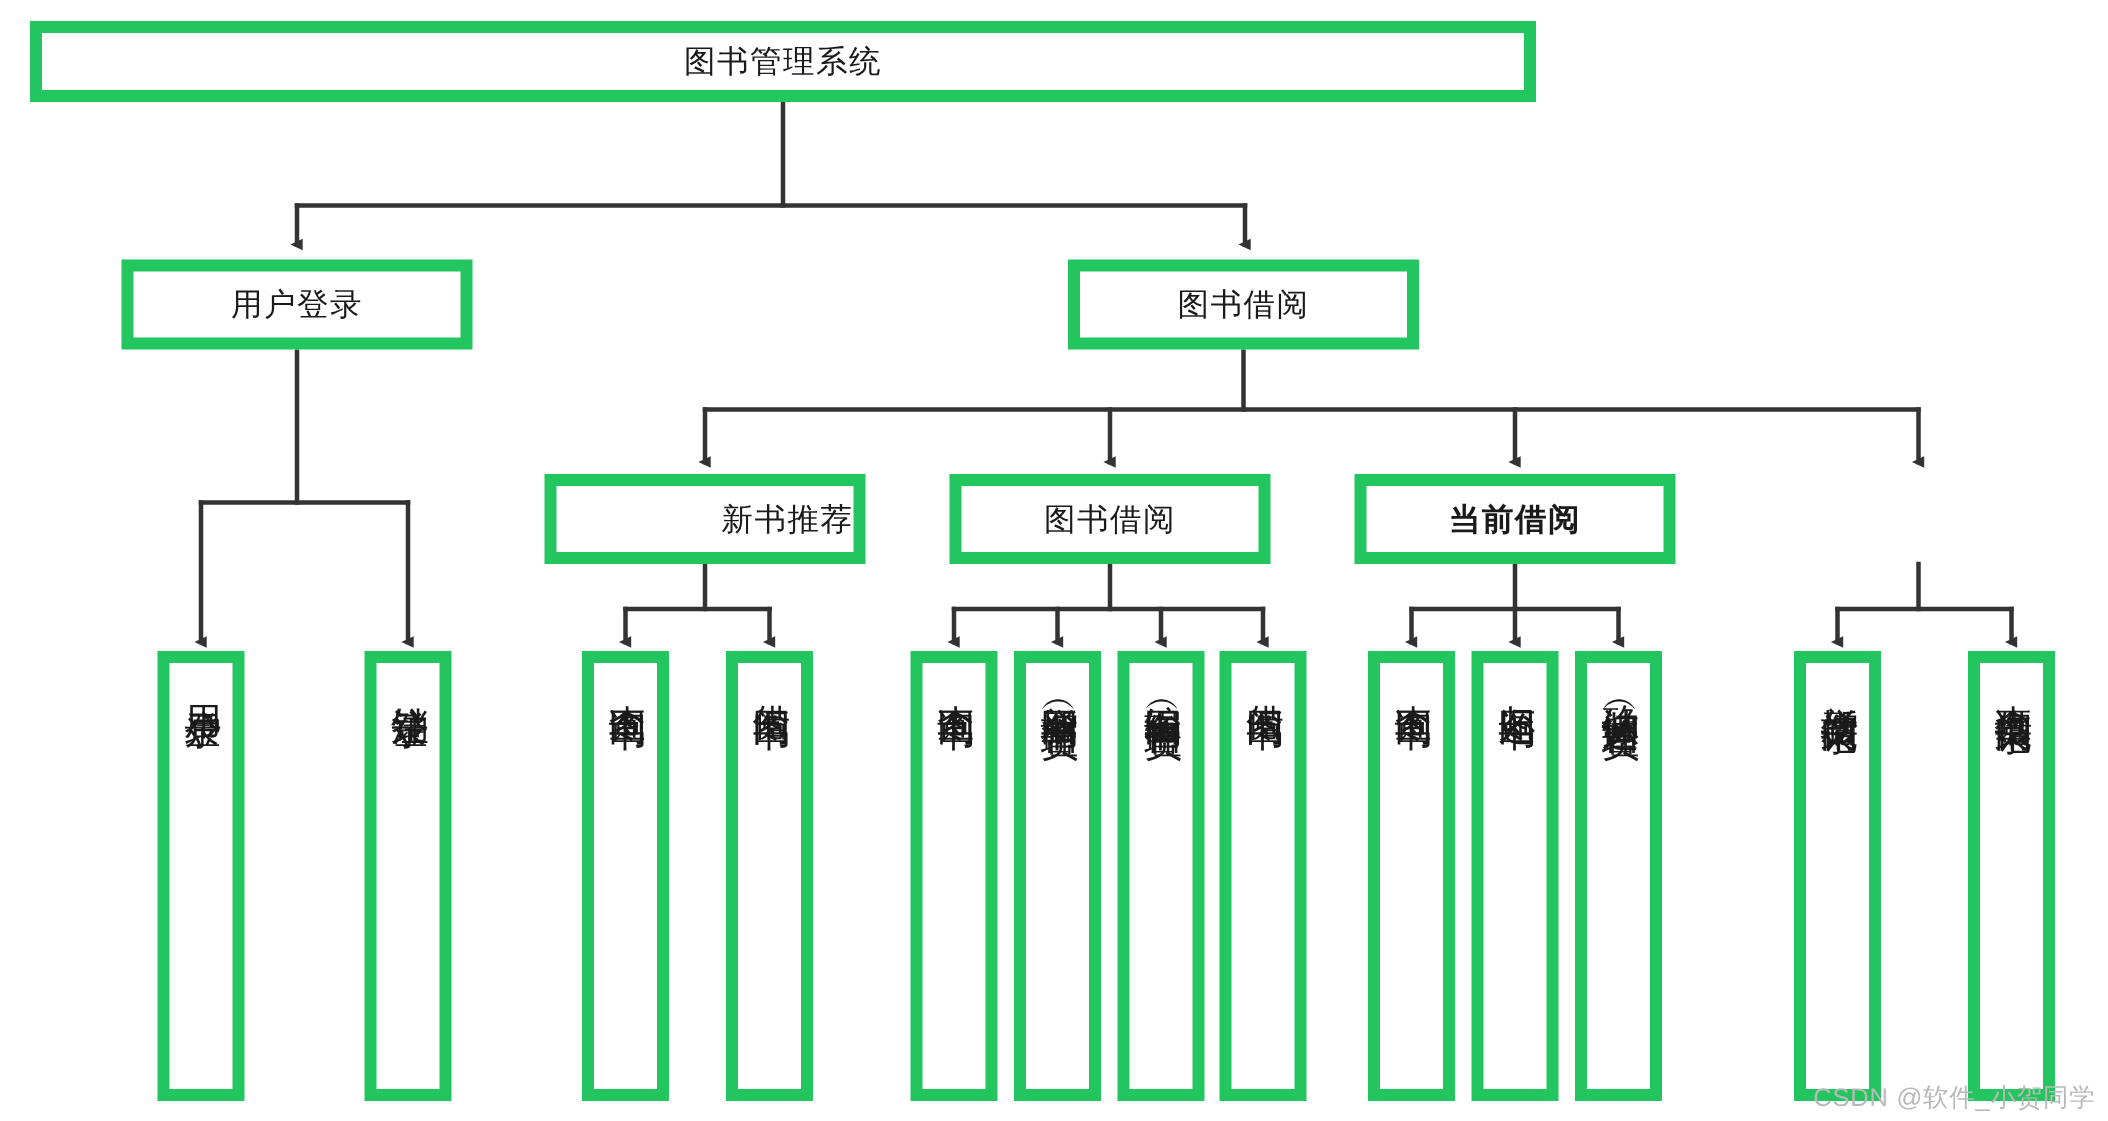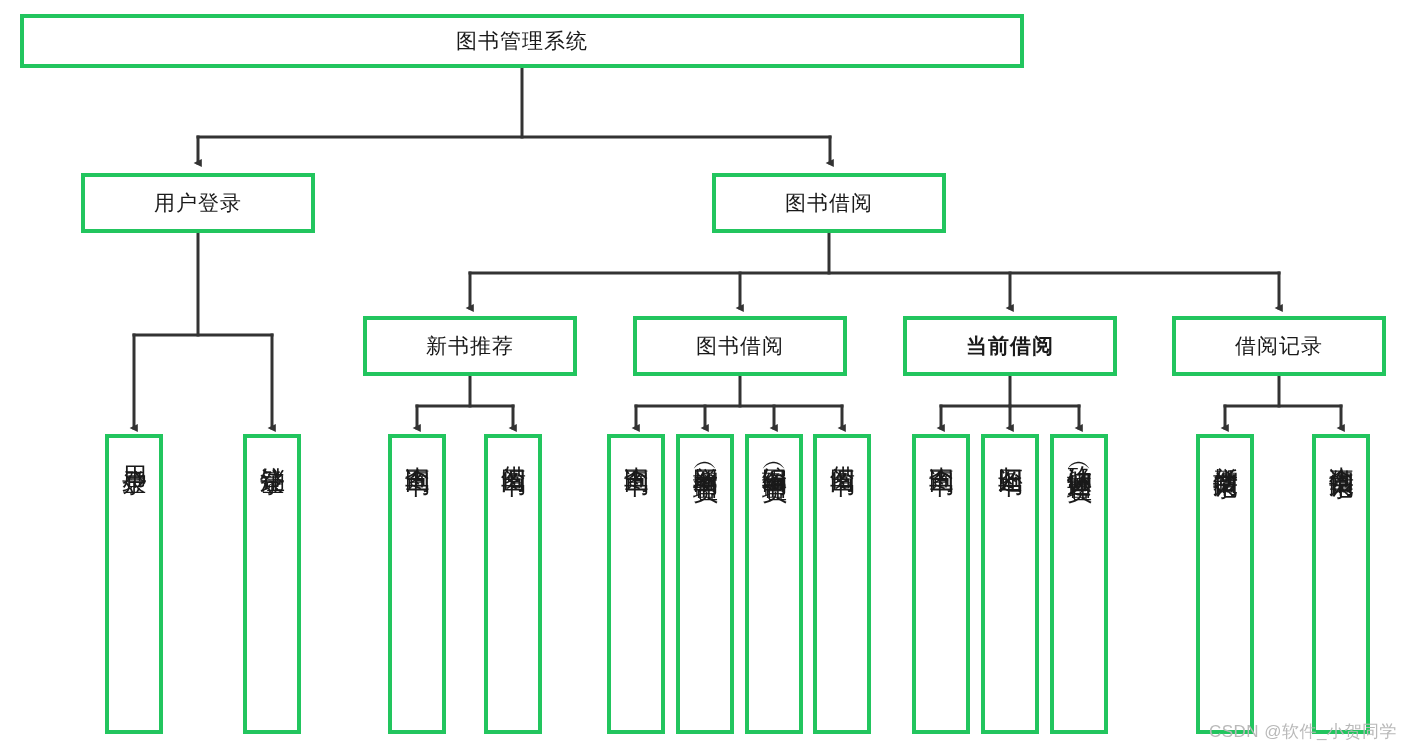--- a/index.html
+++ b/index.html
@@ -23,21 +23,21 @@
     left: 0;
     top: 0;
     width: 1405px;
     height: 747px;
     pointer-events: none;
   }
   .node {
     position: absolute;
     box-sizing: border-box;
     background: #ffffff;
-    border: 4px solid #22c55e;
+    border: 8px solid #22c55e;
     display: flex;
     align-items: center;
     justify-content: center;
     color: #1a1a1a;
   }
   .node.h {
     font-size: 21px;
     letter-spacing: 1px;
   }
   .node.v {
@@ -126,31 +126,28 @@
     <span class="hlabel">图书管理系统</span>
   </div>
 
   <div class="node h" style="left:81px; top:173px; width:234px; height:60px;">
     <span class="hlabel">用户登录</span>
   </div>
   <div class="node h" style="left:712px; top:173px; width:234px; height:60px;">
     <span class="hlabel">图书借阅</span>
   </div>
 
-  <div class="node h" style="left:363px; top:316px; width:214px; height:60px;">
+  <div class="node h" style="left:363px; top:316px; width:214px; height:60px;justify-content:flex-end;">
     <span class="hlabel">新书推荐</span>
   </div>
   <div class="node h" style="left:633px; top:316px; width:214px; height:60px;">
     <span class="hlabel">图书借阅</span>
   </div>
   <div class="node h" style="left:903px; top:316px; width:214px; height:60px;font-weight:bold;">
     <span class="hlabel">当前借阅</span>
-  </div>
-  <div class="node h" style="left:1172px; top:316px; width:214px; height:60px;">
-    <span class="hlabel">借阅记录</span>
   </div>
 
   <div class="node v" style="left:105px; top:434px; width:58px; height:300px;">
     <span class="vlabel">用户登录</span>
   </div>
   <div class="node v" style="left:243px; top:434px; width:58px; height:300px;">
     <span class="vlabel">注销登录</span>
   </div>
 
   <div class="node v" style="left:388px; top:434px; width:58px; height:300px;">

